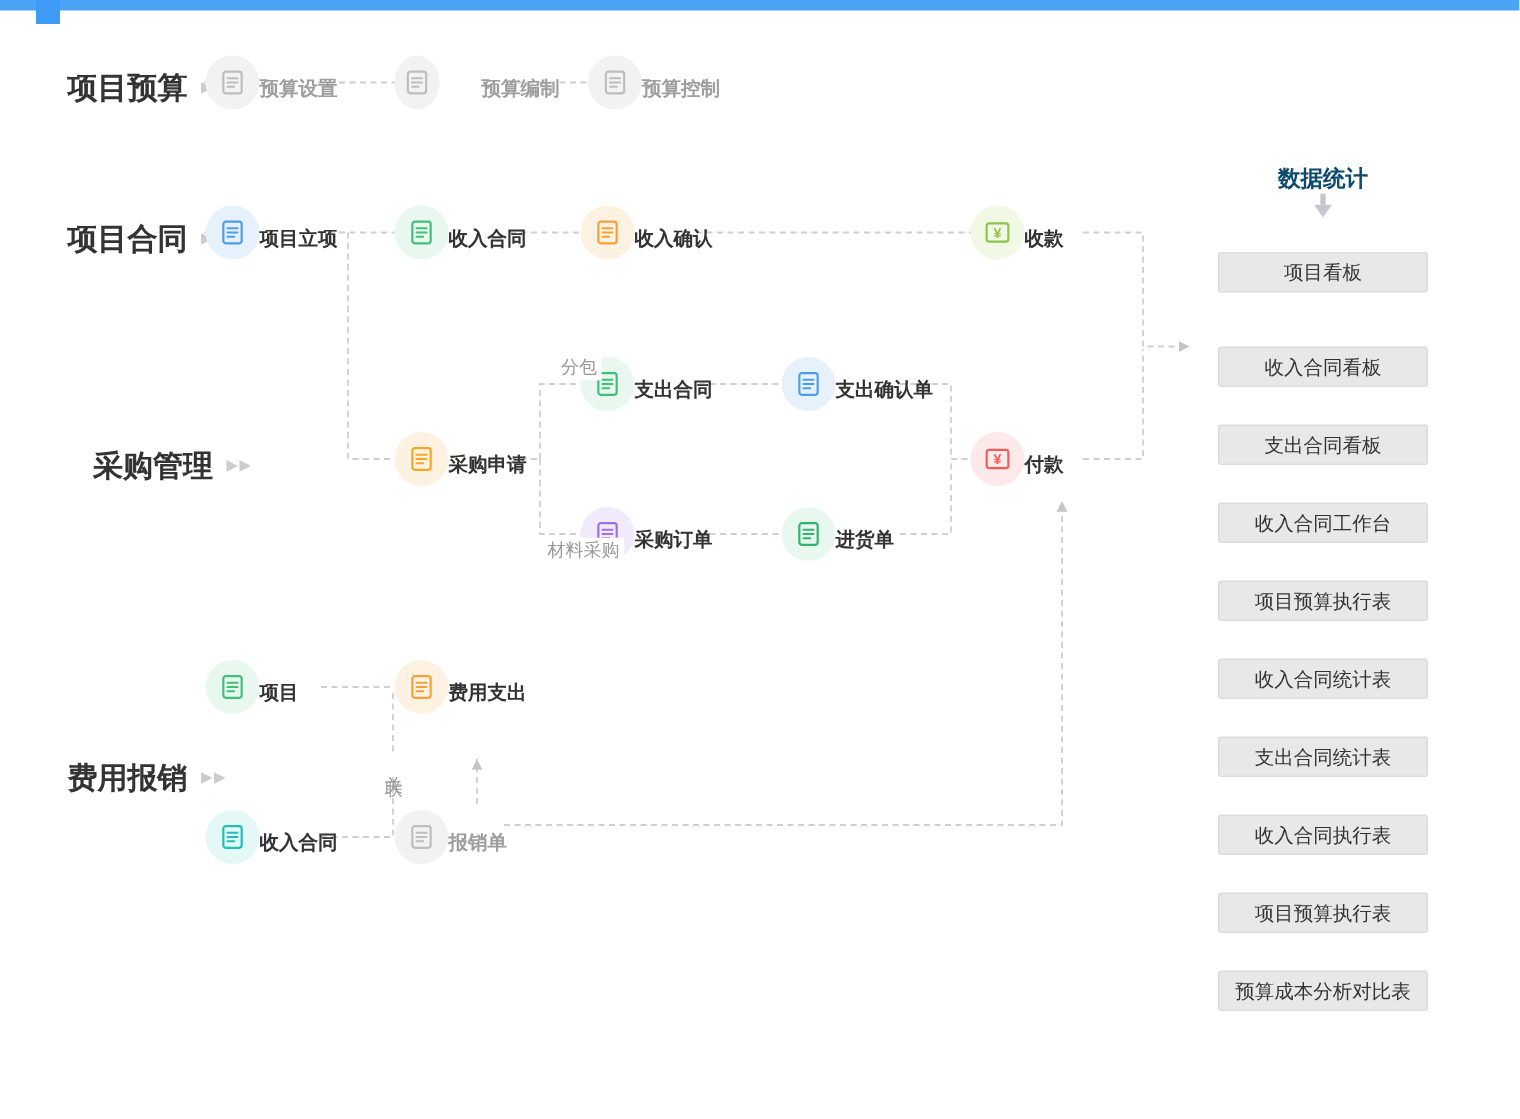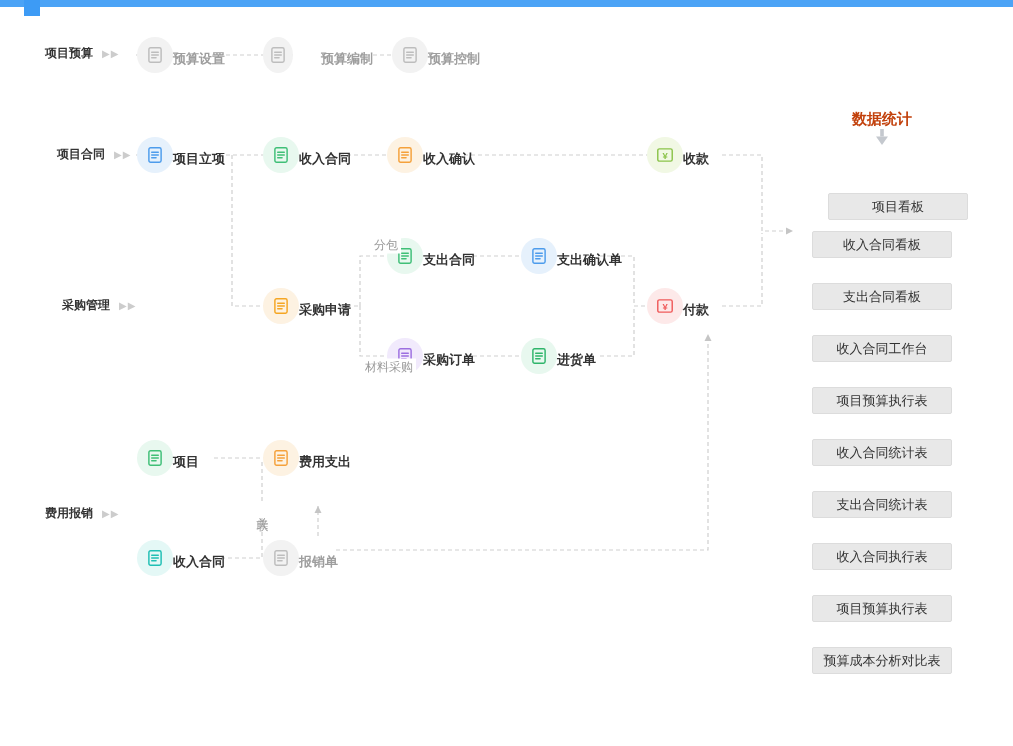--- a/index.html
+++ b/index.html
@@ -8,28 +8,28 @@
     position:relative;
     background:#ffffff;
     font-family:"Liberation Sans","DejaVu Sans",sans-serif;
     overflow:hidden;
   }
   .top-strip { position:absolute; left:0; top:0; width:1013px; height:7px; background:#4BA3F6; }
   .top-square { position:absolute; left:24px; top:0; width:16px; height:16px; background:#3D9BF5; }
   svg.edges { position:absolute; left:0; top:0; pointer-events:none; }
   .edge { fill:none; stroke:#CFCFCF; stroke-width:1.2; stroke-dasharray:4 3; }
   .category { position:absolute; display:flex; align-items:center; gap:9px; }
-  .cat-label { font-size:12px; font-weight:bold; color:#333; white-space:nowrap; }
+  .cat-label { font-size:20px; font-weight:bold; color:#333; white-space:nowrap; }
   .cat-arrows { color:#CCCCCC; font-size:10px; letter-spacing:1px; }
   .node { position:absolute; width:110px; display:flex; flex-direction:row; align-items:center; cursor:pointer; }
   .icon-circle { width:36px; height:36px; border-radius:50%; display:flex; align-items:center; justify-content:center; }
   .node-label { margin-top:8px; font-size:13px; font-weight:600; color:#333; white-space:nowrap; }
   .edge-label { position:absolute; font-size:12px; color:#999; background:#fff; padding:0 3px; transform:translate(-50%,-50%); white-space:nowrap; }
   .edge-label.vertical { writing-mode:vertical-rl; letter-spacing:3px; padding:3px 0; }
-  .stats-title { position:absolute; left:812px; top:110px; width:140px; text-align:center; font-size:15px; font-weight:bold; color:#c2410c; }
+  .stats-title { position:absolute; left:812px; top:110px; width:140px; text-align:center; font-size:15px; font-weight:bold; color:#0c4a6e; }
   .down-arrow { position:absolute; left:875px; top:129px; }
   .stats-item { position:absolute; left:812px; width:140px; height:27px; background:#E8E8E8; border:1px solid #DCDCDC; border-radius:2px; font-size:13px; color:#333; text-align:center; line-height:25px; cursor:pointer; white-space:nowrap; }
 </style>
 </head>
 <body>
 
 <div class="top-strip"></div>
 <div class="top-square"></div>
 
 <svg class="edges" width="1013" height="746" viewBox="0 0 1013 746">
@@ -60,21 +60,21 @@
   <path class="edge" d="M214,558 H262 V460"></path>
   <path class="edge" d="M318,536 V506" marker-end="url(#arr)"></path>
   <path class="edge" d="M336,550 H708 V334" marker-end="url(#arr)"></path>
 </svg>
 
 <div id="categories-layer">
     <div class="category" style="left: 45px; top: 45px;">
       <span class="cat-label">项目预算</span>
       <span class="cat-arrows">▶▶</span>
     </div>
-    <div class="category" style="left: 45px; top: 146px; margin-left: 12px;">
+    <div class="category" style="left: 45px; top: 146px;">
       <span class="cat-label">项目合同</span>
       <span class="cat-arrows">▶▶</span>
     </div>
     <div class="category" style="left: 62px; top: 297px;">
       <span class="cat-label">采购管理</span>
       <span class="cat-arrows">▶▶</span>
     </div>
     <div class="category" style="left: 45px; top: 505px;">
       <span class="cat-label">费用报销</span>
       <span class="cat-arrows">▶▶</span>
@@ -240,21 +240,21 @@
     <div class="edge-label" style="left: 389px; top: 367px;">材料采购</div>
     <div class="edge-label vertical" style="left: 262px; top: 510px;">关联</div>
   </div>
 
 <div class="stats-title">数据统计</div>
 <svg class="down-arrow" width="14" height="17" viewBox="0 0 14 17">
   <rect x="5.2" y="0" width="3.6" height="7.5" fill="#C4C8CE"></rect>
   <path d="M1,7.5 L13,7.5 L7,16 Z" fill="#C4C8CE"></path>
 </svg>
 <div id="stats-items-layer">
-    <div class="stats-item" style="top: 193px; margin-left: 16px;">项目看板</div>
+    <div class="stats-item" style="top: 168px;">项目看板</div>
     <div class="stats-item" style="top: 230.5px;">收入合同看板</div>
     <div class="stats-item" style="top: 282.5px;">支出合同看板</div>
     <div class="stats-item" style="top: 334.5px;">收入合同工作台</div>
     <div class="stats-item" style="top: 386.5px;">项目预算执行表</div>
     <div class="stats-item" style="top: 438.5px;">收入合同统计表</div>
     <div class="stats-item" style="top: 490.5px;">支出合同统计表</div>
     <div class="stats-item" style="top: 542.5px;">收入合同执行表</div>
     <div class="stats-item" style="top: 594.5px;">项目预算执行表</div>
     <div class="stats-item" style="top: 646.5px;">预算成本分析对比表</div>
   </div>

